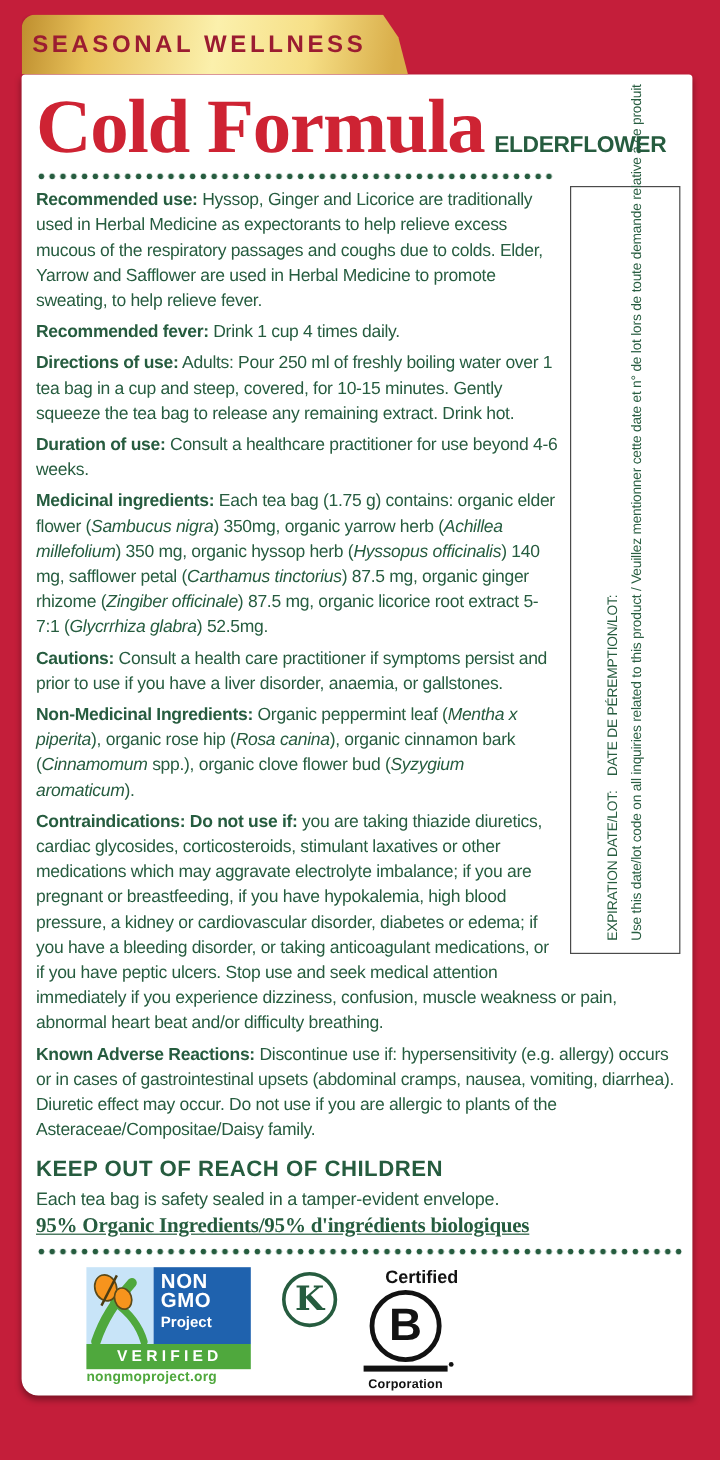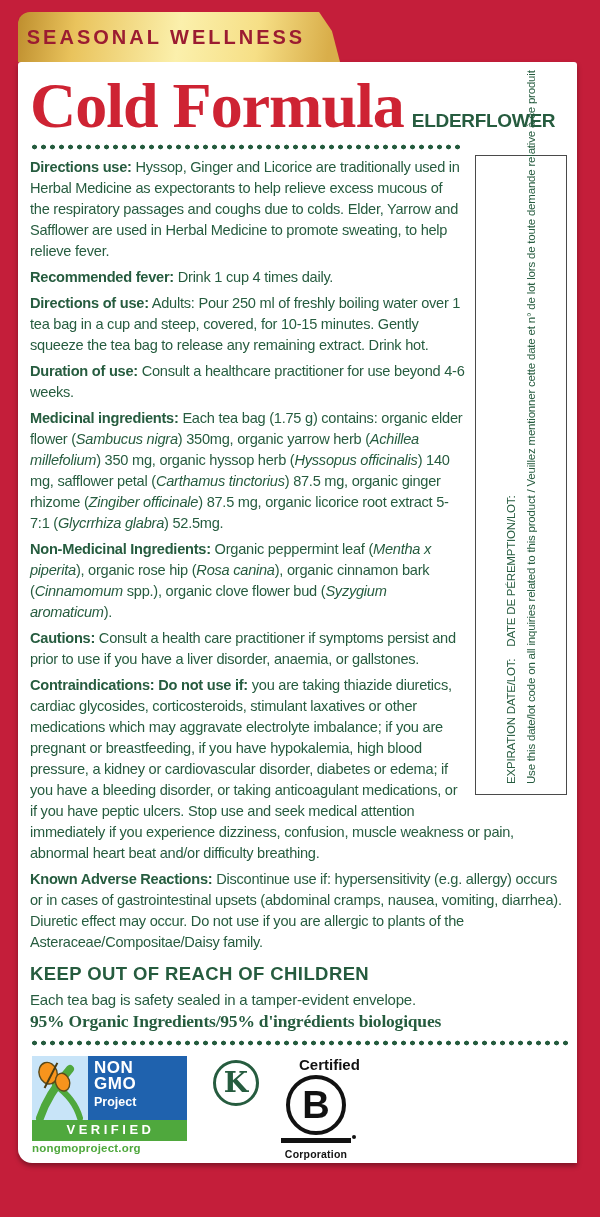--- a/index.html
+++ b/index.html
@@ -96,28 +96,28 @@
   }
   .sealed-note {
     margin: 0 0 3px 0;
     color: var(--c-text_green);
     font-size: 15px; letter-spacing: -0.2px;
   }
   .organic-note {
     margin: 0;
     font-family: "Liberation Serif", serif;
     color: var(--c-text_green);
-    font-weight: bold; font-size: 17.5px; letter-spacing: -0.2px;
+    font-weight: bold; font-size: 17.5px; letter-spacing: -0.2px; text-decoration: underline;
   }
   .logos-row {
     display: flex; align-items: flex-start;
     margin: 4px 0 0 2px; height: 110px;
   }
   
-  .nongmo { width: 155px; }
+  .nongmo { width: 137px; margin-left: 40px; }
   .ngm-top { display: flex; height: 64px; }
   .ngm-art { width: 56px; background: var(--c-nongmo_sky); }
   .ngm-art svg { display: block; width: 56px; height: 64px; }
   .ngm-blue {
     flex: 1; background: var(--c-nongmo_blue);
     color: #fff; padding: 4px 0 0 6px;
   }
   .ngm-blue .big { font-weight: bold; font-size: 17px; line-height: 0.95; letter-spacing: 0.5px; }
   .ngm-blue .small { font-weight: bold; font-size: 12.5px; margin-top: 3px; }
   .ngm-verified {
@@ -170,27 +170,27 @@
   </div>
 
   <div class="dots dots-top"></div>
 
   <div class="exp-box">
     <div class="exp-col">EXPIRATION DATE/LOT:    DATE DE PÉREMPTION/LOT:</div>
     <div class="exp-col">Use this date/lot code on all inquiries related to this product / Veuillez mentionner cette date et n° de lot lors de toute demande relative à ce produit</div>
   </div>
 
   <div class="sections">
-      <p class="sec"><strong>Directions use:</strong><span> Hyssop, Ginger and Licorice are traditionally used in Herbal Medicine as expectorants to help relieve excess mucous of the respiratory passages and coughs due to colds. Elder, Yarrow and Safflower are used in Herbal Medicine to promote sweating, to help relieve fever.</span></p>
+      <p class="sec"><strong>Recommended use:</strong><span> Hyssop, Ginger and Licorice are traditionally used in Herbal Medicine as expectorants to help relieve excess mucous of the respiratory passages and coughs due to colds. Elder, Yarrow and Safflower are used in Herbal Medicine to promote sweating, to help relieve fever.</span></p>
       <p class="sec"><strong>Recommended fever:</strong><span> Drink 1 cup 4 times daily.</span></p>
       <p class="sec"><strong>Directions of use:</strong><span> Adults: Pour 250 ml of freshly boiling water over 1 tea bag in a cup and steep, covered, for 10-15 minutes. Gently squeeze the tea bag to release any remaining extract. Drink hot.</span></p>
       <p class="sec"><strong>Duration of use:</strong><span> Consult a healthcare practitioner for use beyond 4-6 weeks.</span></p>
       <p class="sec"><strong>Medicinal ingredients:</strong><span> Each tea bag (1.75 g) contains: organic elder flower (</span><span class="it">Sambucus nigra</span><span>) 350mg, organic yarrow herb (</span><span class="it">Achillea millefolium</span><span>) 350 mg, organic hyssop herb (</span><span class="it">Hyssopus officinalis</span><span>) 140 mg, safflower petal (</span><span class="it">Carthamus tinctorius</span><span>) 87.5 mg, organic ginger rhizome (</span><span class="it">Zingiber officinale</span><span>) 87.5 mg, organic licorice root extract 5-7:1 (</span><span class="it">Glycrrhiza glabra</span><span>) 52.5mg.</span></p>
+      <p class="sec"><strong>Cautions:</strong><span> Consult a health care practitioner if symptoms persist and prior to use if you have a liver disorder, anaemia, or gallstones.</span></p>
       <p class="sec"><strong>Non-Medicinal Ingredients:</strong><span>  Organic peppermint leaf (</span><span class="it">Mentha x piperita</span><span>), organic rose hip (</span><span class="it">Rosa canina</span><span>), organic cinnamon bark (</span><span class="it">Cinnamomum</span><span> spp.), organic clove flower bud (</span><span class="it">Syzygium aromaticum</span><span>).</span></p>
-      <p class="sec"><strong>Cautions:</strong><span> Consult a health care practitioner if symptoms persist and prior to use if you have a liver disorder, anaemia, or gallstones.</span></p>
       <p class="sec"><strong>Contraindications: Do not use if:</strong><span> you are taking thiazide diuretics, cardiac glycosides, corticosteroids, stimulant laxatives or other medications which may aggravate electrolyte imbalance; if you are pregnant or breastfeeding, if you have hypokalemia, high blood pressure, a kidney or cardiovascular disorder, diabetes or edema; if you have a bleeding disorder, or taking anticoagulant medications, or if you have peptic ulcers. Stop use and seek medical attention immediately if you experience dizziness, confusion, muscle weakness or pain, abnormal heart beat and/or difficulty breathing.</span></p>
       <p class="sec"><strong>Known Adverse Reactions:</strong><span> Discontinue use if: hypersensitivity (e.g. allergy) occurs or in cases of gastrointestinal upsets (abdominal cramps, nausea, vomiting, diarrhea). Diuretic effect may occur. Do not use if you are allergic to plants of the Asteraceae/Compositae/Daisy family.</span></p>
     </div>
 
   <div class="children-warning">KEEP OUT OF REACH OF CHILDREN</div>
   <p class="sealed-note">Each tea bag is safety sealed in a tamper-evident envelope.</p>
   <p class="organic-note">95% Organic Ingredients/95% d'ingrédients biologiques</p>
 
   <div class="dots dots-bottom"></div>
 

